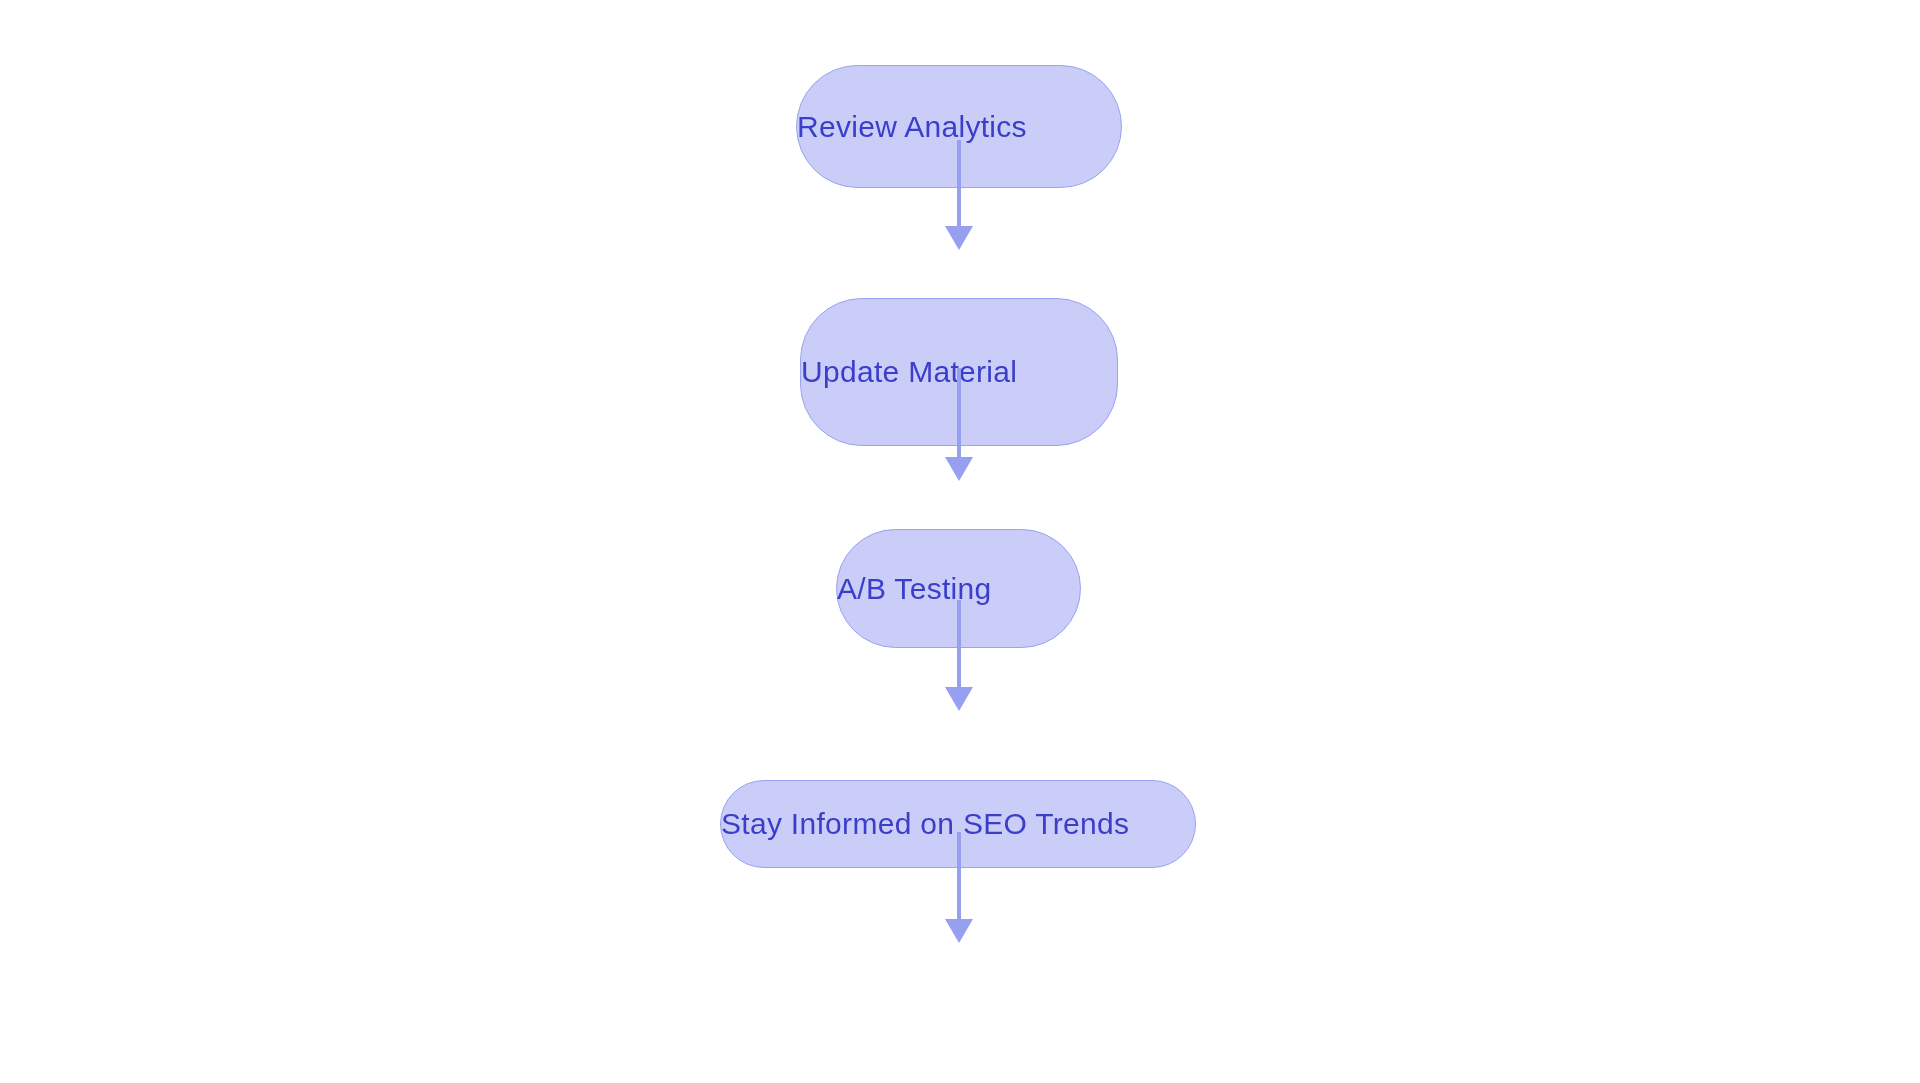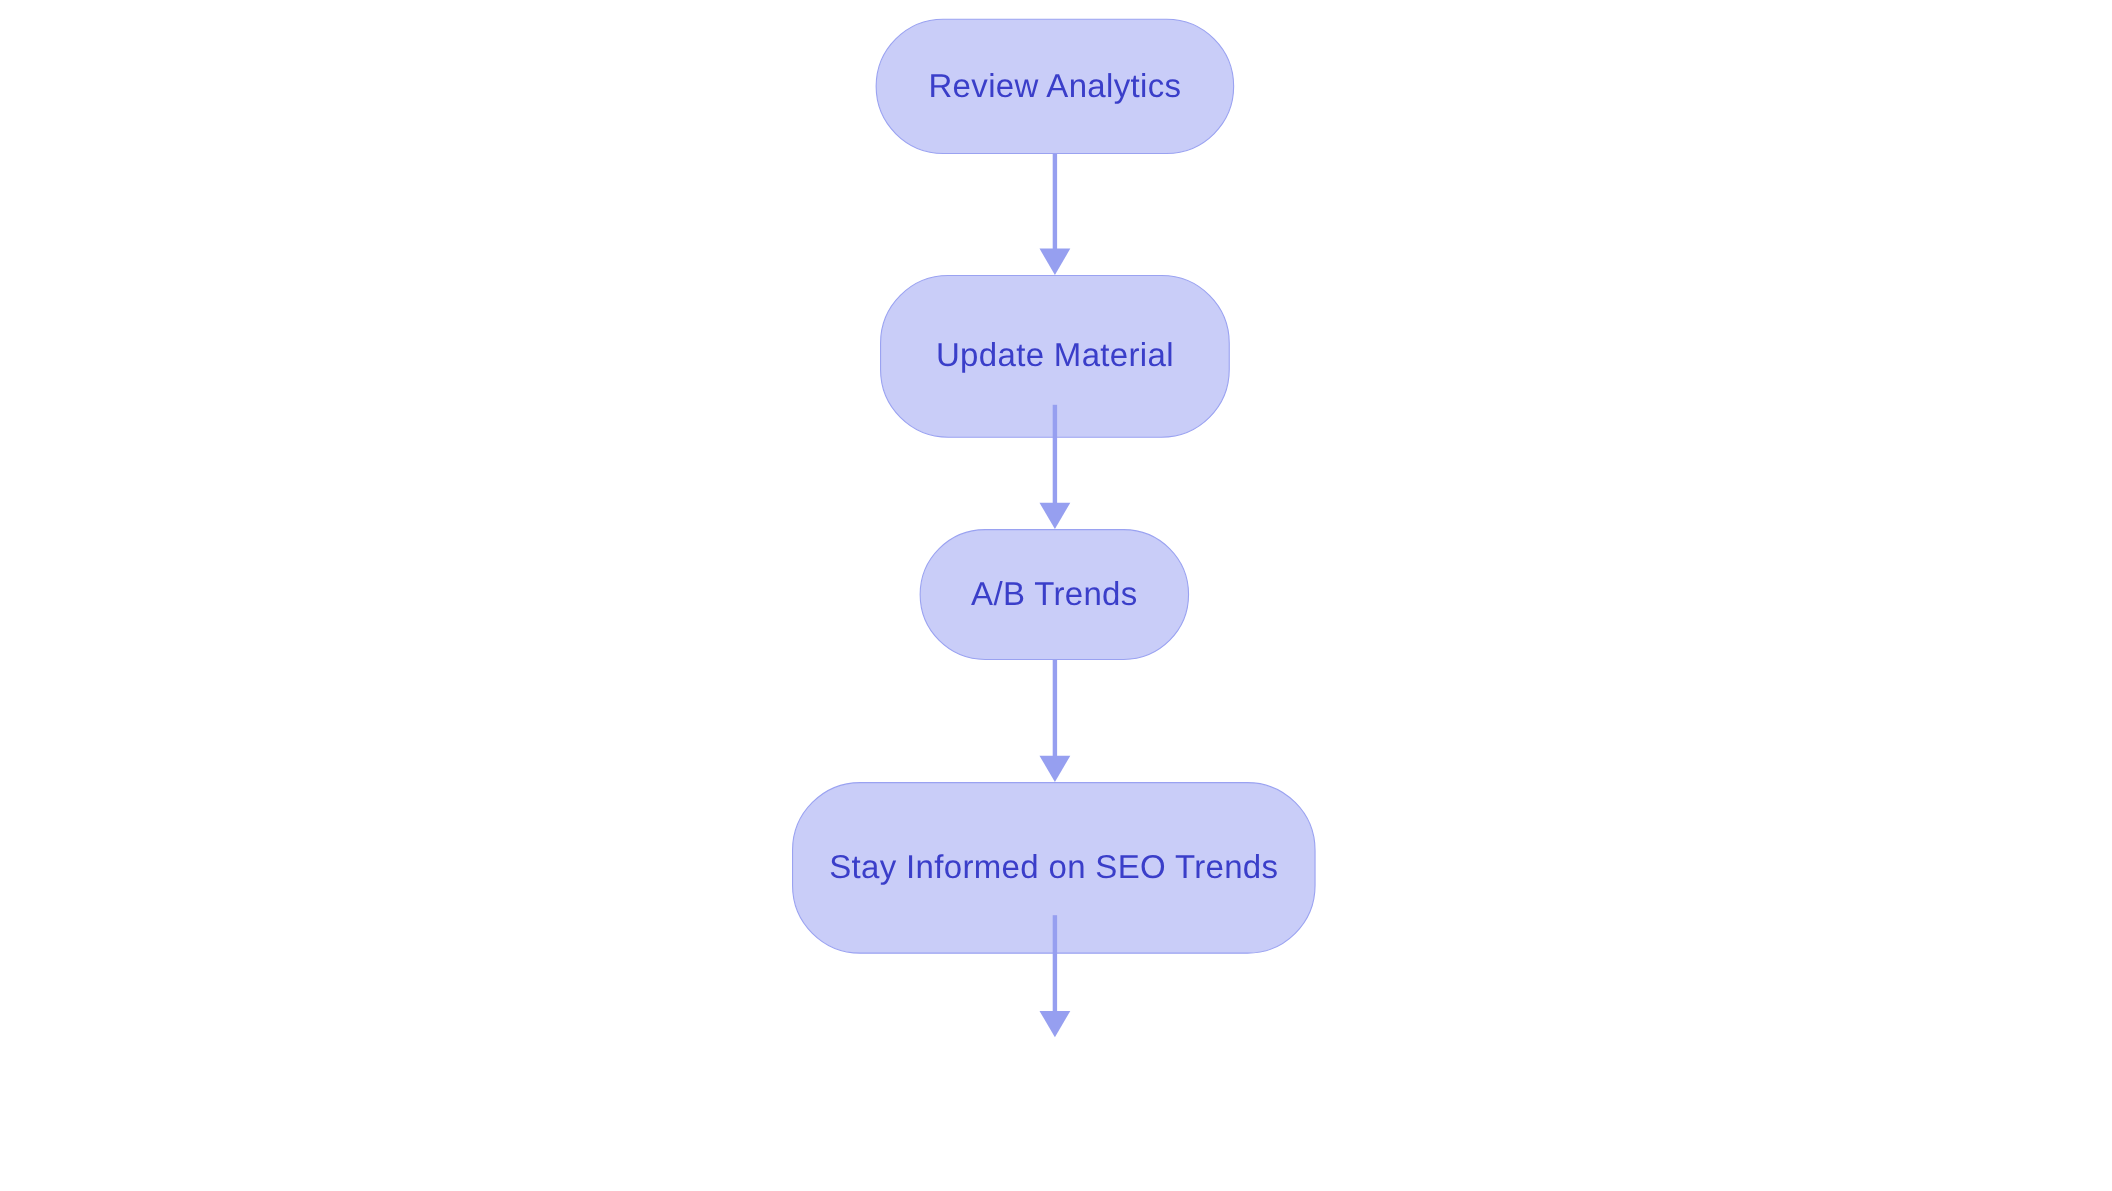--- a/index.html
+++ b/index.html
@@ -16,33 +16,34 @@
     overflow: hidden;
   }
   .node {
     position: absolute;
     box-sizing: border-box;
     background: #c9cdf8;
     border: 1.5px solid #9aa2f1;
     border-radius: 62px;
     display: flex;
     align-items: center;
-    justify-content: center;
+    justify-content: flex-start;
+    margin-top: 48px;
   }
   .node .label {
     color: #3a3ec9;
     font-size: 30px;
     letter-spacing: 0.3px;
     white-space: nowrap;
     text-align: center;
   }
   .n1 { left: 796px; top: 17px;  width: 326px; height: 123px; }
   .n2 { left: 800px; top: 250px; width: 318px; height: 148px; }
   .n3 { left: 836px; top: 481px; width: 245px; height: 119px; }
-  .n4 { left: 720px; top: 711px; width: 476px; height: 156px; }
+  .n4 { left: 720px; top: 732px; width: 476px; height: 88px; }
   .n5 { left: 816px; top: 943px; width: 285px; height: 117px; }
 
   .arrow {
     position: absolute;
     width: 28px;
     left: 945px;
   }
   .a1 { top: 140px; height: 110px; }
   .a2 { top: 368px; height: 113px; }
   .a3 { top: 600px; height: 111px; }
@@ -84,21 +85,21 @@
   <div class="node n2">
     <span class="label">Update Material</span>
   </div>
 
   <div class="arrow a2">
     <div class="line"></div>
     <div class="head"></div>
   </div>
 
   <div class="node n3">
-    <span class="label">A/B Trends</span>
+    <span class="label">A/B Testing</span>
   </div>
 
   <div class="arrow a3">
     <div class="line"></div>
     <div class="head"></div>
   </div>
 
   <div class="node n4">
     <span class="label">Stay Informed on SEO Trends</span>
   </div>

